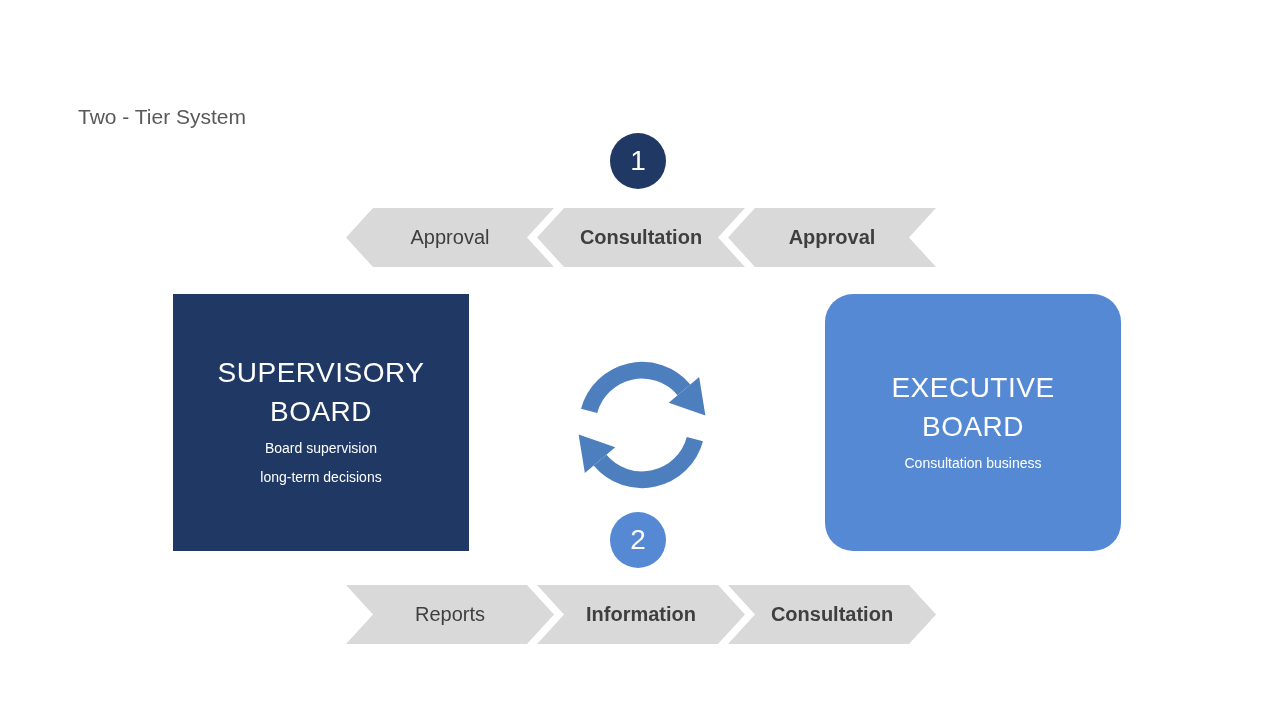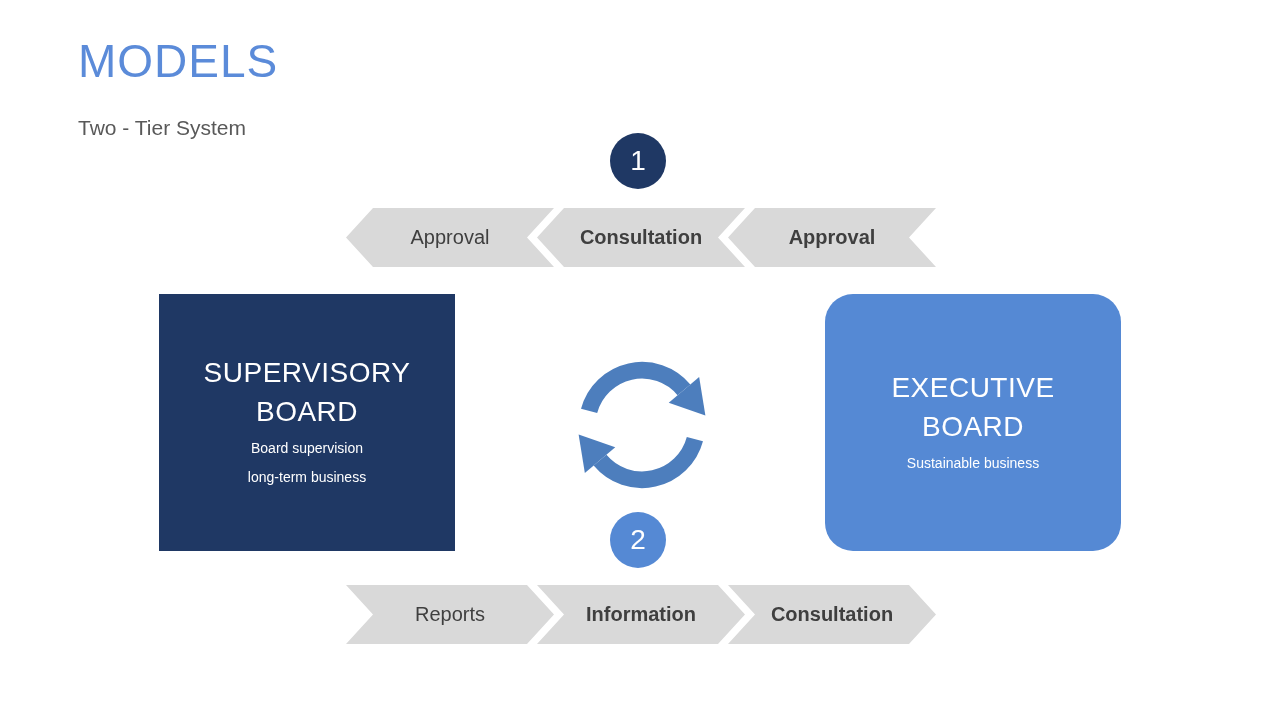--- a/index.html
+++ b/index.html
@@ -6,21 +6,21 @@
   html, body { width: 1280px; height: 720px; background: #ffffff; }
   body { font-family: "Liberation Sans", sans-serif; }
   .slide { position: relative; width: 1280px; height: 720px; background: #ffffff; overflow: hidden; }
 
   .title {
     position: absolute; left: 78px; top: 36px;
     font-size: 46px; line-height: 1.1; font-weight: 400;
     color: var(--title-blue); letter-spacing: 1px;
   }
   .subtitle {
-    position: absolute; left: 78px; top: 116px;
+    position: absolute; left: 78px; top: 105px;
     font-size: 21px; color: var(--subtitle-gray);
   }
 
   .badge {
     position: absolute; width: 56px; height: 56px; border-radius: 50%;
     display: flex; align-items: center; justify-content: center;
     color: #ffffff; font-size: 28px;
   }
   .badge-1 { left: 610px; top: 133px; background: var(--navy); }
   .badge-2 { left: 610px; top: 512px; background: var(--blue); }
@@ -43,34 +43,33 @@
   }
   .chevron.point-right {
     clip-path: polygon(0 0, calc(100% - 27px) 0, 100% 50%, calc(100% - 27px) 100%, 0 100%, 27px 50%);
   }
 
   .board {
     position: absolute; top: 294px; width: 296px; height: 257px;
     display: flex; flex-direction: column; align-items: center; justify-content: center;
     text-align: center; color: #ffffff;
   }
-  .board-supervisory { left: 159px; background: var(--navy); }
+  .board-supervisory { left: 173px; background: var(--navy); }
   .board-executive  { left: 825px; background: var(--blue); border-radius: 28px; }
   .board-name { font-size: 28px; line-height: 39px; font-weight: 400; letter-spacing: 0.5px; }
   .board-desc { font-size: 14px; line-height: 29px; margin-top: 3px; }
 
   .sync { position: absolute; left: 566px; top: 349px; width: 152px; height: 152px; }
   .sync svg { display: block; width: 152px; height: 152px; }
 </style>
 </head>
 <body>
 
 <div class="slide">
 
-  <div class="title">MODELS</div>
   <div class="subtitle">Two - Tier System</div>
 
   <div class="badge badge-1">
     <span>1</span>
   </div>
 
   <div class="chevron-row row-top">
     <div class="chevron point-left">
       <span>Approval</span>
     </div>
@@ -82,40 +81,40 @@
     </div>
   </div>
 
   <div class="board board-supervisory">
     <div class="board-name">
       <div>SUPERVISORY</div>
       <div>BOARD</div>
     </div>
     <div class="board-desc">
       <div>Board supervision</div>
-      <div>long-term business</div>
+      <div>long-term decisions</div>
     </div>
   </div>
 
   <div class="sync">
     <svg viewBox="0 0 100 100" aria-hidden="true">
       <path d="M15.2 40.7 A36 36 0 0 1 77.6 26.9" fill="none" stroke="var(--icon-blue)" stroke-width="11"></path>
       <polygon points="67.6,35.3 87.6,18.5 91.7,43.8" fill="var(--icon-blue)"></polygon>
       <path d="M84.8 59.3 A36 36 0 0 1 22.4 73.1" fill="none" stroke="var(--icon-blue)" stroke-width="11"></path>
       <polygon points="32.4,64.7 12.4,81.5 8.3,56.2" fill="var(--icon-blue)"></polygon>
     </svg>
   </div>
 
   <div class="board board-executive">
     <div class="board-name">
       <div>EXECUTIVE</div>
       <div>BOARD</div>
     </div>
     <div class="board-desc">
-      <div>Sustainable business</div>
+      <div>Consultation business</div>
     </div>
   </div>
 
   <div class="badge badge-2">
     <span>2</span>
   </div>
 
   <div class="chevron-row row-bottom">
     <div class="chevron point-right">
       <span>Reports</span>

